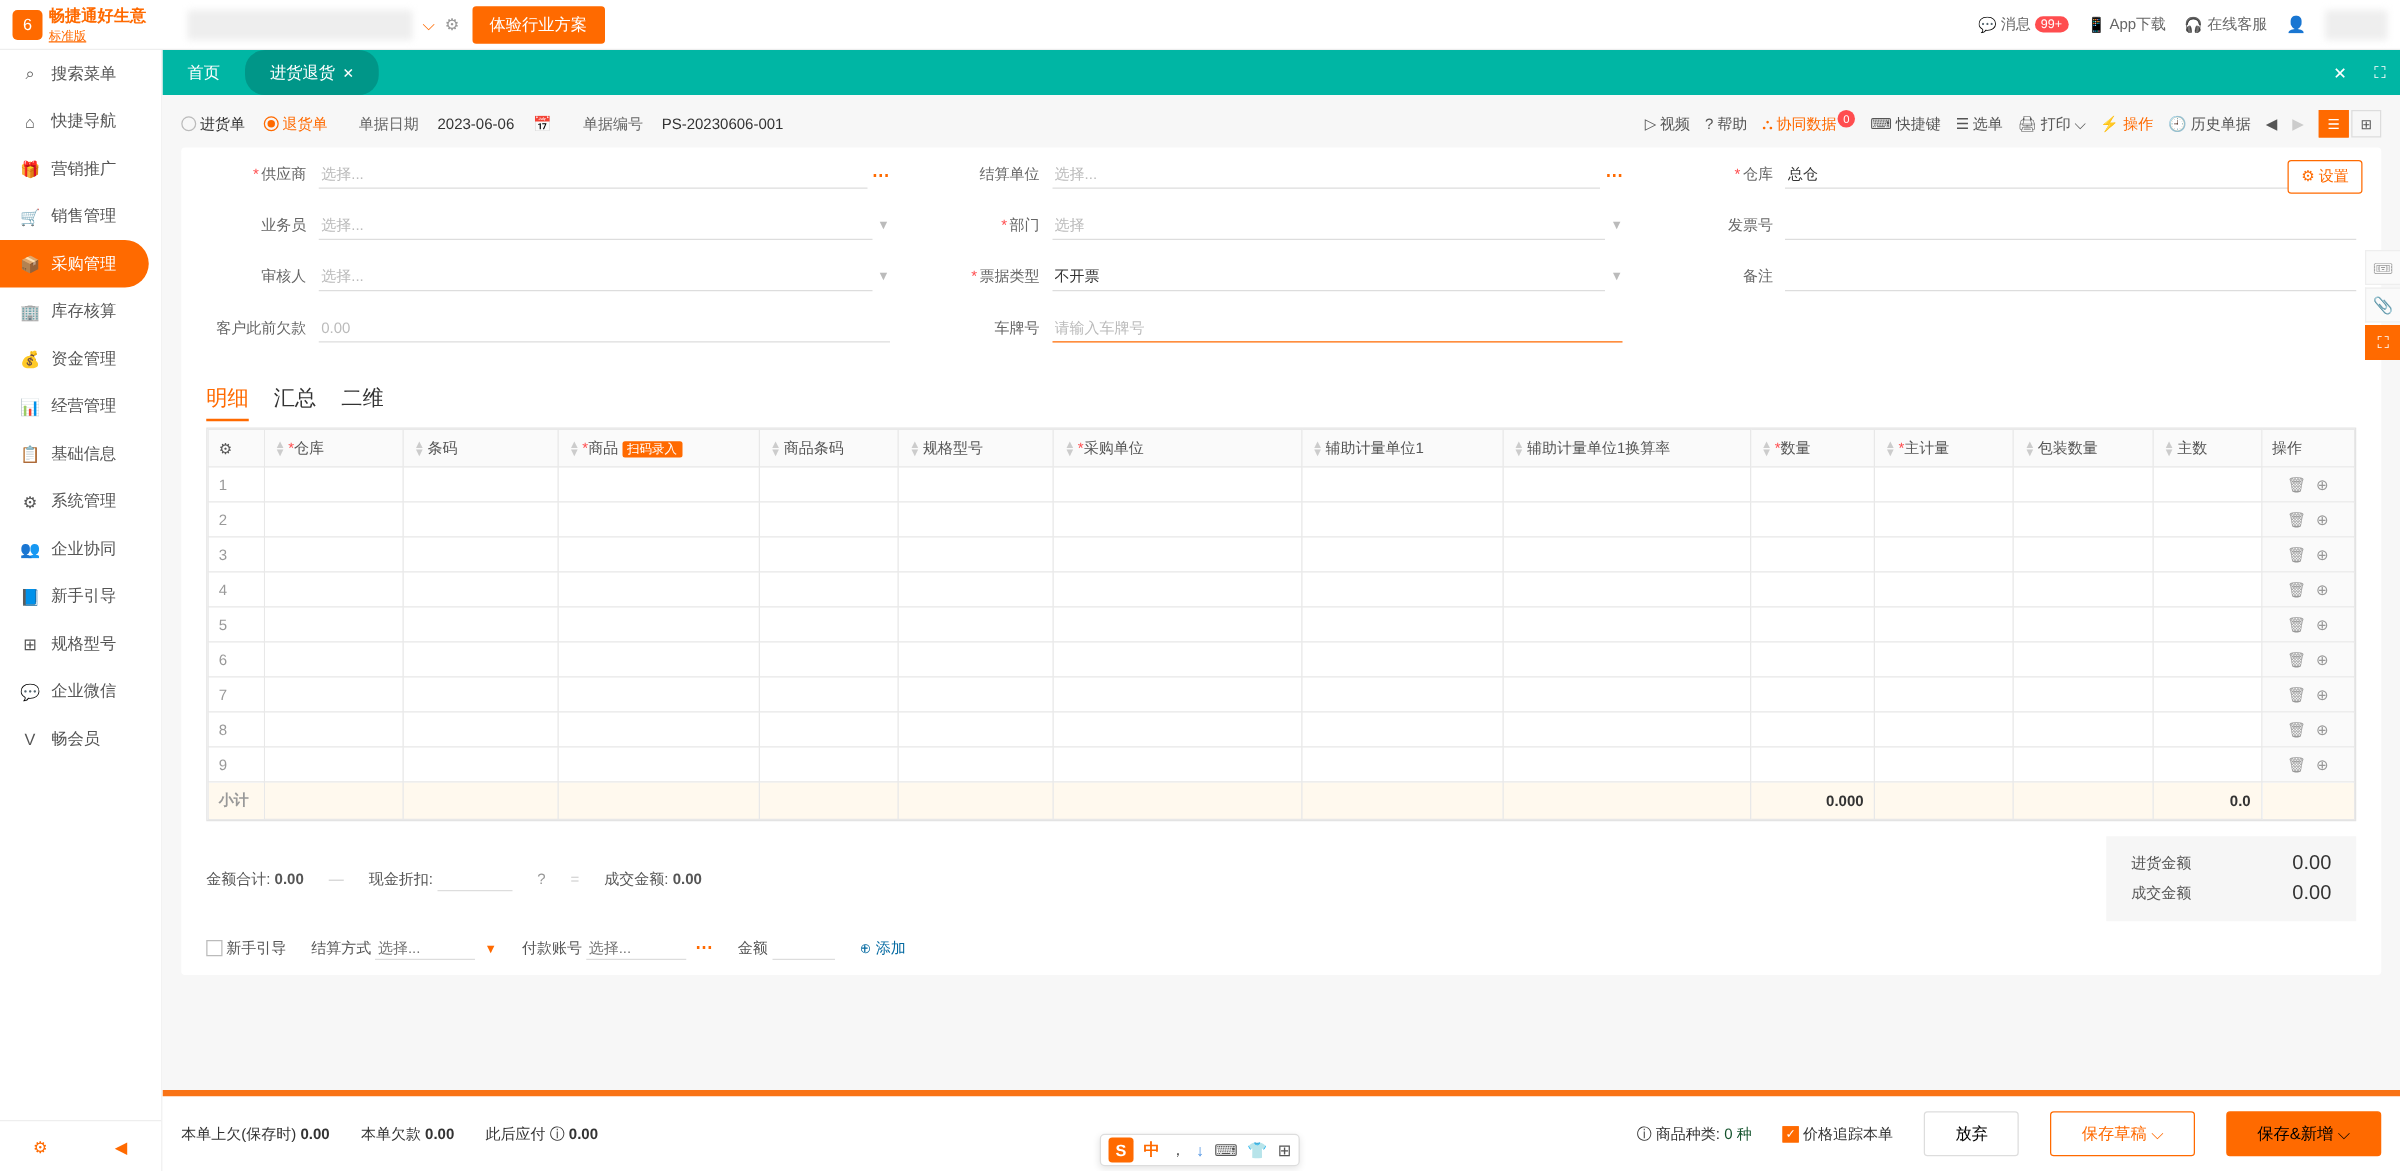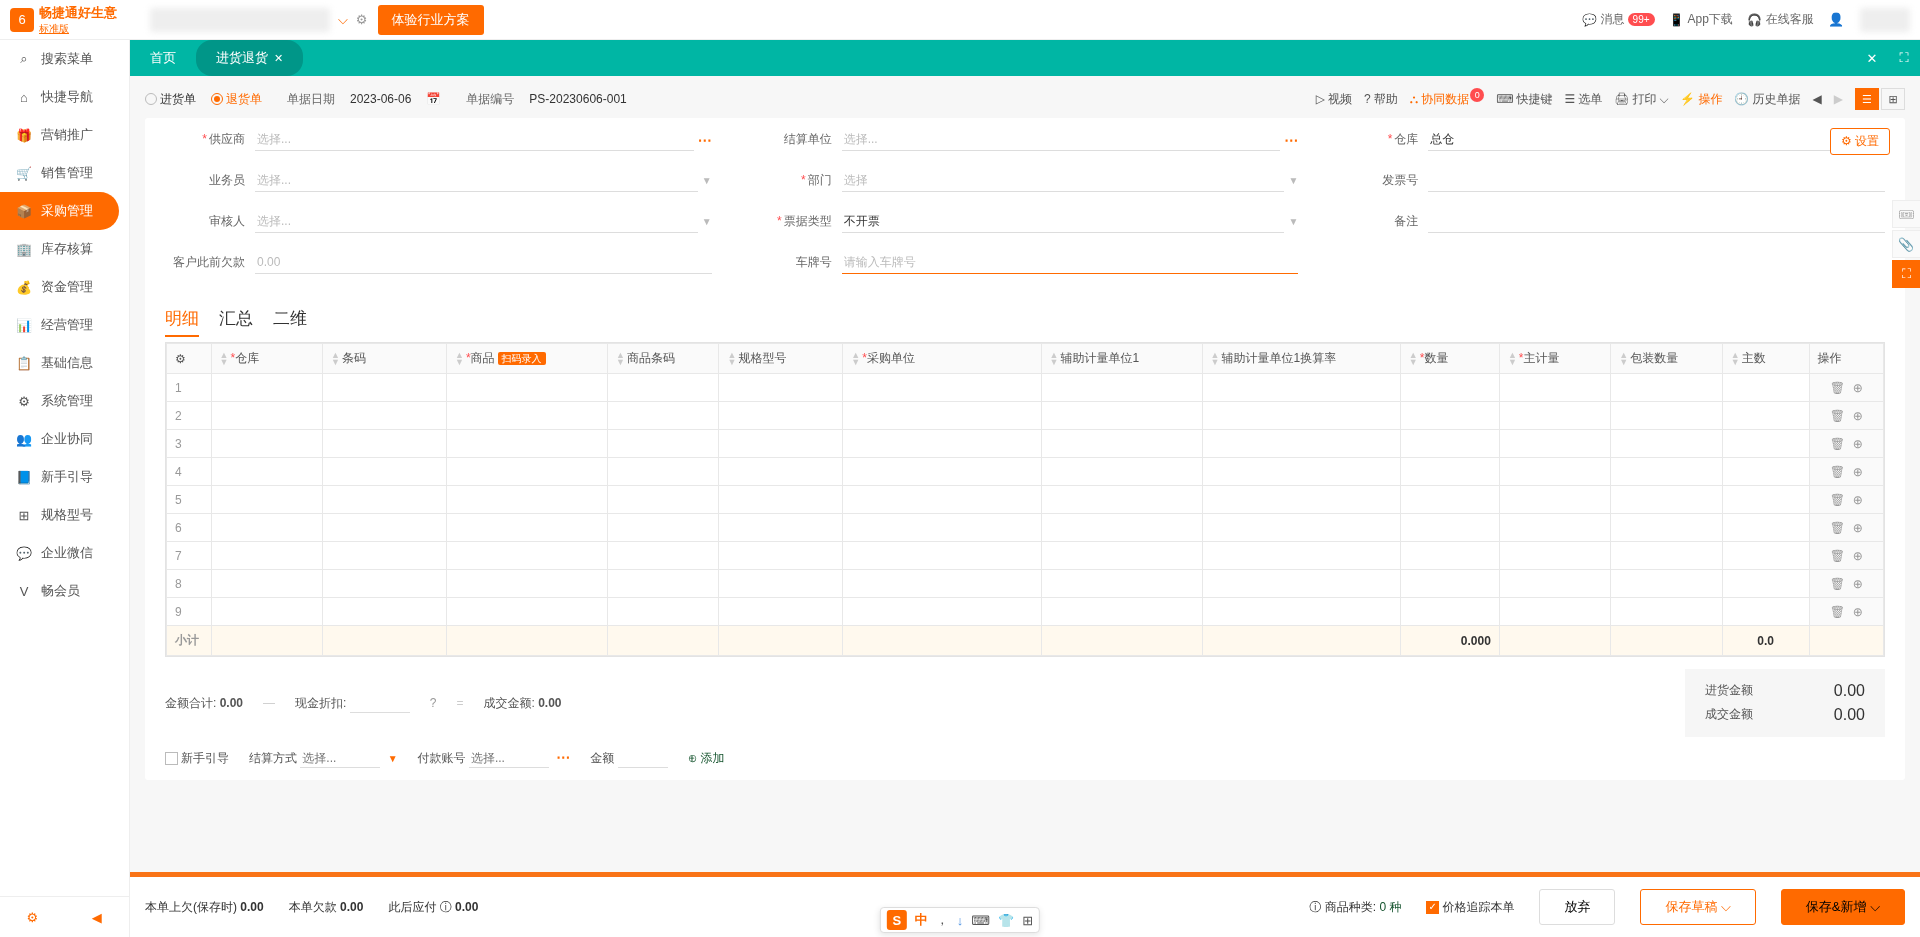--- a/index.html
+++ b/index.html
@@ -93,21 +93,21 @@
     
     
     .summary-row { display: flex; align-items: center; padding: 12px 0; gap: 20px; font-size: 12px; color: #555; }
     .summary-box { margin-left: auto; background: #f6f6f6; padding: 10px 20px; min-width: 200px; }
     .summary-box-row { display: flex; justify-content: space-between; padding: 3px 0; }
     .summary-box-val { font-size: 16px; color: #333; }
     .checkbox { width: 13px; height: 13px; border: 1px solid #bbb; display: inline-block; vertical-align: middle; margin-right: 3px; position: relative; }
     .checkbox.checked { background: #ff6a00; border-color: #ff6a00; }
     .checkbox.checked::after { content: '✓'; color: #fff; position: absolute; font-size: 10px; top: -1px; left: 1px; }
     .sel-inline { border: none; border-bottom: 1px solid #ddd; padding: 2px; color: #bbb; width: 80px; font-size: 12px; }
-    .add-link { color: #14532d; cursor: pointer; }
+    .add-link { color: #0369a1; cursor: pointer; }
     
     
     .bottom-bar { display: flex; align-items: center; padding: 12px 15px; border-top: 5px solid #f97316; background: #fff; gap: 25px; font-size: 12px; }
     .btn { padding: 8px 24px; border-radius: 3px; cursor: pointer; font-size: 13px; border: 1px solid #ddd; background: #fff; }
     .btn-outline-orange { color: #ff6a00; border-color: #ff6a00; }
     .btn-solid-orange { color: #000000; background: #ff6a00; border-color: #ff6a00; }
     
     
     .right-dock { position: absolute; right: 0; top: 200px; display: flex; flex-direction: column; gap: 2px; }
     .dock-btn { width: 28px; height: 28px; background: #fafafa; border: 1px solid #eee; border-right: none; display: flex; align-items: center; justify-content: center; color: #999; cursor: pointer; font-size: 13px; }
@@ -564,21 +564,21 @@
                     <td></td>
                     <td></td>
                     <td></td>
                     <td></td>
                     <td></td>
                     <td></td>
                     <td></td>
                   <td style="text-align:right">0.000</td>
                   <td></td>
                     <td></td>
-                  <td style="text-align:center">0.0</td>
+                  <td style="text-align:right">0.0</td>
                   <td class="action-col"></td>
                 </tr>
               </tfoot>
             </table>
           </div>
         </div>
 
         <div class="summary-row">
           <span><span>金额合计:</span> <b>0.00</b></span>
           <span style="color:#ccc">—</span>

